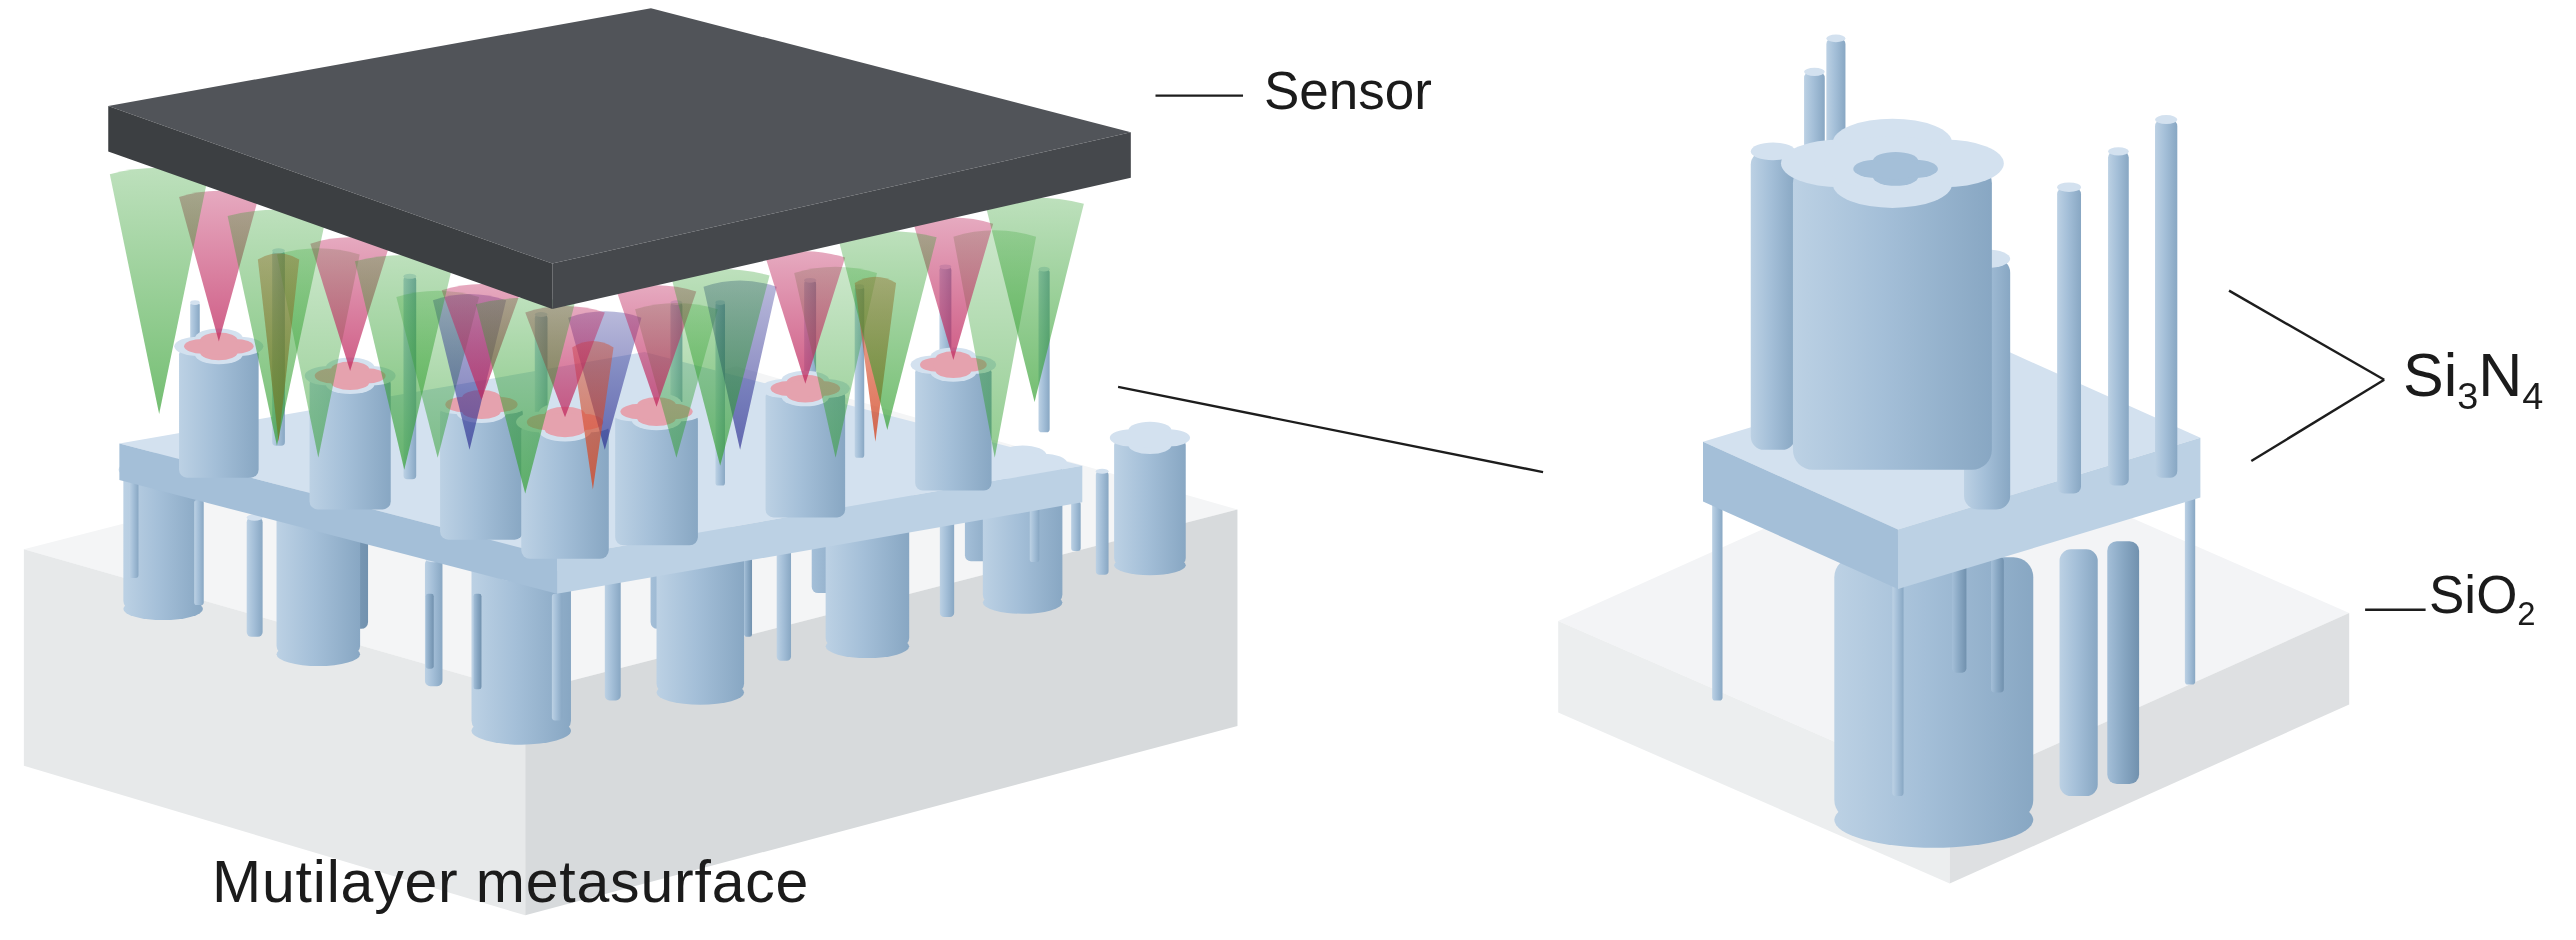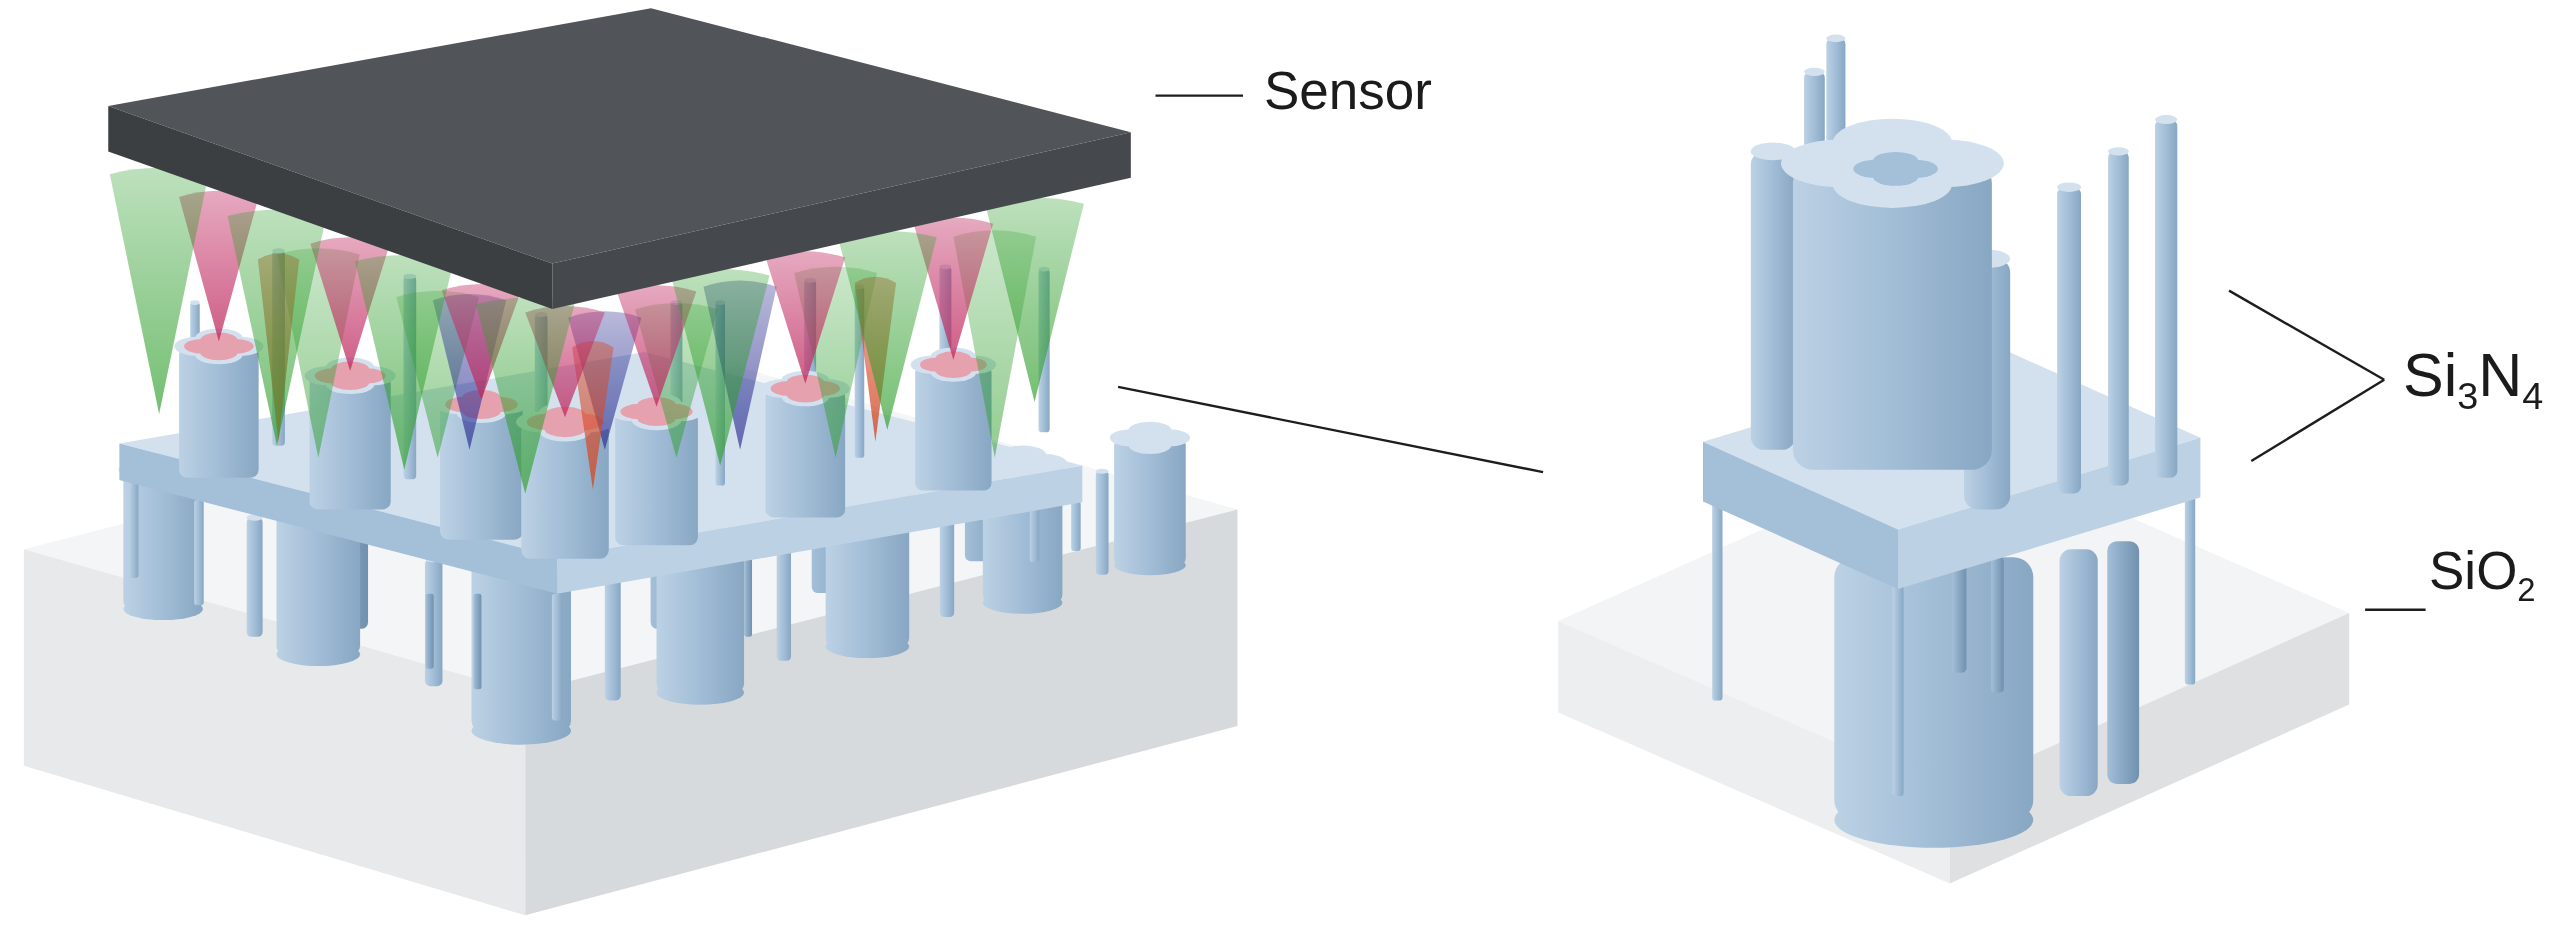--- a/index.html
+++ b/index.html
@@ -3,21 +3,21 @@
 <meta charset="utf-8">
 <style>
   html,body{margin:0;padding:0;background:#ffffff;}
   .stage{position:relative;width:2576px;height:941px;overflow:hidden;background:#ffffff;
          font-family:"Liberation Sans", sans-serif;}
   svg{position:absolute;left:0;top:0;}
   .lbl{position:absolute;color:var(--text,#1b1b1b);white-space:nowrap;line-height:1;}
   .lbl sub{font-size:0.62em;}
   #lbl-sensor{left:1264px;top:64px;font-size:53px;font-weight:400;}
   #lbl-si3n4{left:2403px;top:345px;font-size:61px;font-weight:400;}
-  #lbl-sio2{left:2429px;top:544px;font-size:53px;font-weight:400;}
+  #lbl-sio2{left:2429px;top:568px;font-size:53px;font-weight:400;}
   #lbl-caption{left:212px;top:853px;font-size:59px;font-weight:300;letter-spacing:0.8px;}
   .leader{stroke:var(--leader-line,#1d1d1d);stroke-width:3;fill:none;}
   
   .sA{stop-color:var(--nitride-light);} .sB{stop-color:var(--nitride-mid);} .sC{stop-color:var(--nitride-shadow);} .sD{stop-color:var(--nitride-dark);}
   .gG0{stop-color:var(--cone-green);stop-opacity:.45;} .gG1{stop-color:var(--cone-green);stop-opacity:.95;}
   .gC0{stop-color:var(--cone-crimson);stop-opacity:.5;} .gC1{stop-color:var(--cone-crimson);stop-opacity:.95;}
   .gN0{stop-color:var(--cone-navy);stop-opacity:.45;} .gN1{stop-color:var(--cone-navy);stop-opacity:.9;}
   .gR0{stop-color:var(--cone-red);stop-opacity:.5;} .gR1{stop-color:var(--cone-red);stop-opacity:.95;}
 </style>
 </head>
@@ -536,14 +536,17 @@
 
   <div class="lbl" id="lbl-sensor">
     <span>Sensor</span>
   </div>
   <div class="lbl" id="lbl-si3n4">
     <span>Si</span><sub>3</sub><span>N</span><sub>4</sub>
   </div>
   <div class="lbl" id="lbl-sio2">
     <span>SiO</span><sub>2</sub>
   </div>
+  <div class="lbl" id="lbl-caption">
+    <span>Mutilayer metasurface</span>
+  </div>
 </div>
 
 
 </body></html>

